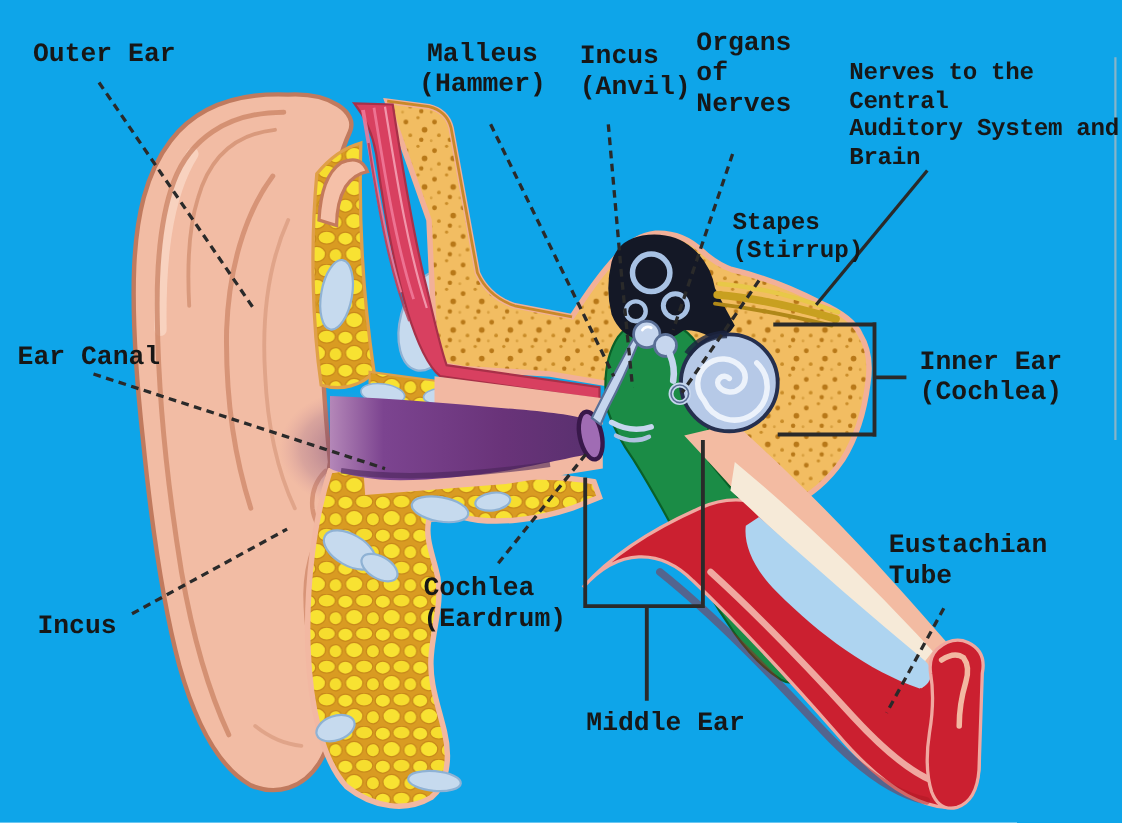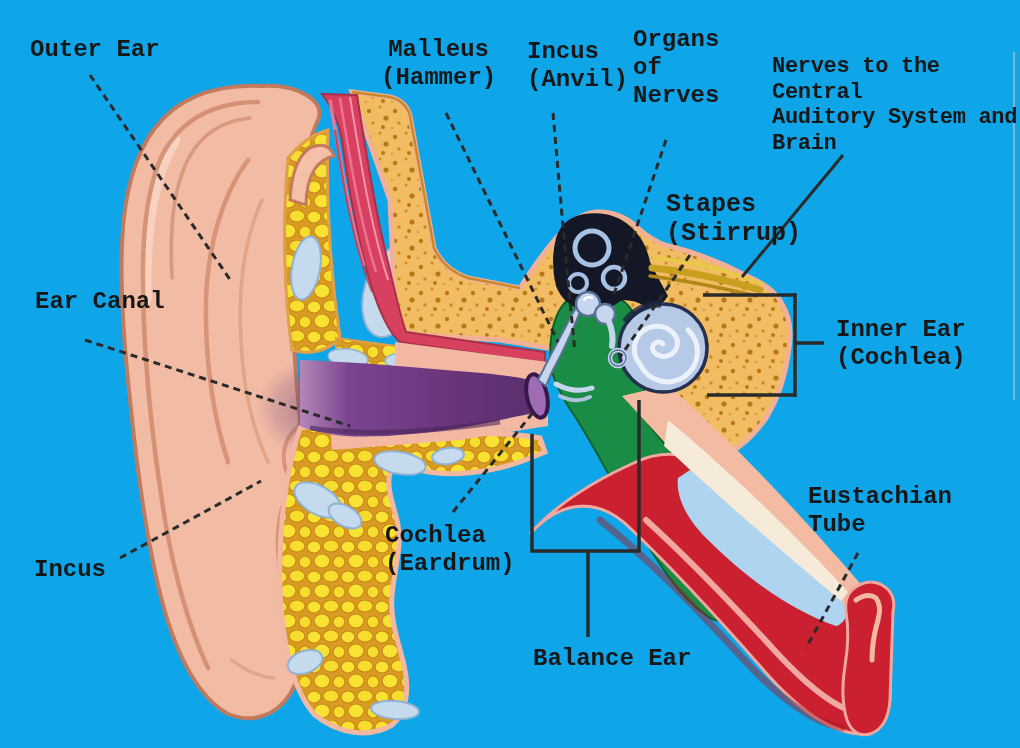--- a/index.html
+++ b/index.html
@@ -5,29 +5,29 @@
   html,body { margin:0; padding:0; background:#ffffff; }
   #stage {
     position:relative; width:1020px; height:748px; overflow:hidden;
     background:#0ea5e9; font-family:Liberation Mono, monospace;
   }
   #art { position:absolute; left:0; top:0; }
   .lbl {
     position:absolute; font-weight:bold; font-size:24px; line-height:1.17;
     color:#171717; white-space:pre-line; letter-spacing:0px;
   }
-  .sm  { font-size:25px; }
+  .sm  { font-size:22px; }
   .md  { font-size:22px; letter-spacing:-0.3px; }
   #lbl-outer-ear  { left:30px;  top:36px;  }
   #lbl-malleus    { left:381px; top:36px;text-align:center;  }
   #lbl-incus      { left:527px; top:38px;  }
   #lbl-organs     { left:633px; top:26px;  }
   #lbl-nerves     { left:772px; top:54px;  width:250px; }
   #lbl-stapes     { left:666px; top:190px; }
-  #lbl-ear-canal  { left:16px;  top:288px;margin-left:19px; }
+  #lbl-ear-canal  { left:16px;  top:312px; }
   #lbl-inner-ear  { left:836px; top:316px; }
   #lbl-eustachian { left:808px; top:483px; }
   #lbl-tympanum   { left:385px; top:522px; }
   #lbl-pinna      { left:34px;  top:556px; }
   #lbl-middle-ear { left:533px; top:645px; }
 </style>
 </head>
 <body>
 
 <div id="stage">
@@ -235,14 +235,14 @@
   <div class="lbl sm" id="lbl-stapes">Stapes
 (Stirrup)</div>
   <div class="lbl" id="lbl-ear-canal">Ear Canal</div>
   <div class="lbl" id="lbl-eustachian">Eustachian
 Tube</div>
   <div class="lbl" id="lbl-inner-ear">Inner Ear
 (Cochlea)</div>
   <div class="lbl" id="lbl-tympanum">Cochlea
 (Eardrum)</div>
   <div class="lbl" id="lbl-pinna">Incus</div>
-  <div class="lbl" id="lbl-middle-ear">Balance Ear</div>
+  <div class="lbl" id="lbl-middle-ear">Middle Ear</div>
 </div>
 
 </body></html>

